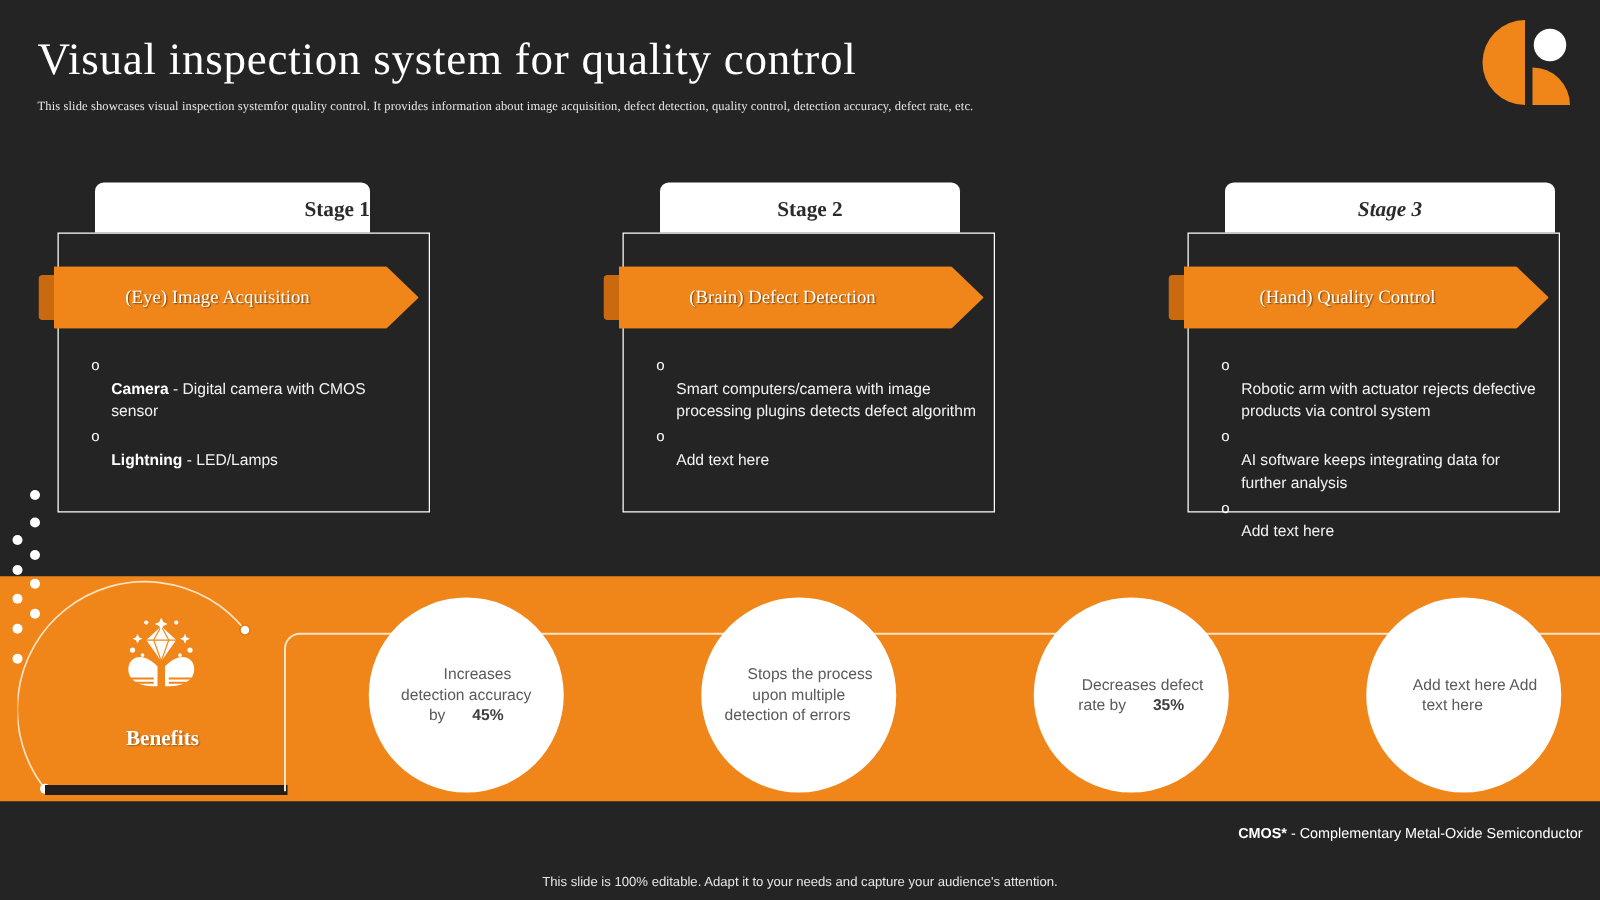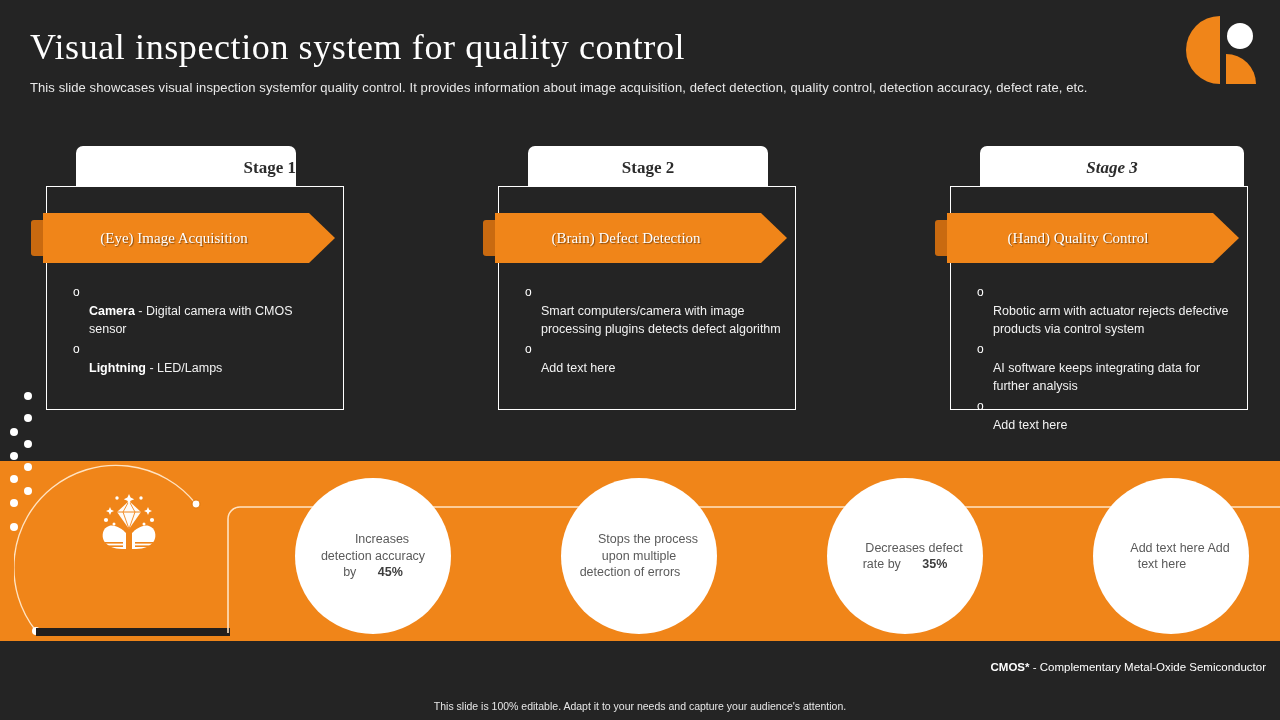--- a/index.html
+++ b/index.html
@@ -14,22 +14,23 @@
 
   
   .title {
     position:absolute; left:30px; top:26px;
     font-family:"Liberation Serif", serif;
     font-size:36px; color:#ffffff; letter-spacing:.6px;
     white-space:nowrap;
   }
   .subtitle {
     position:absolute; left:30px; top:80px;
-    font-size:13px; color:#e8e8e8; letter-spacing:.1px;
+    font-size:10px; color:#e8e8e8; letter-spacing:.1px;
     white-space:nowrap;
+    font-family:Liberation Serif, serif;
   }
 
   
   .logo { position:absolute; left:1180px; top:14px; width:84px; height:72px; }
 
   
   .dots { position:absolute; left:0; top:392px; width:42px; height:130px; }
   .dot { position:absolute; width:8px; height:8px; border-radius:50%; background:#ffffff; }
 
   
@@ -243,20 +244,21 @@
         <circle cx="18" cy="31" r="1.5"></circle>
         <path d="M30 40 C26 36 19 31 13 33 C7 35 5 42 8 48 C11 53 18 56 26 56 L30 56 Z"></path>
         <path d="M36 40 C40 36 47 31 53 33 C59 35 61 42 58 48 C55 53 48 56 40 56 L36 56 Z"></path>
         <rect x="9" y="49" width="18" height="1.6" fill="#f08519"></rect>
         <rect x="39" y="49" width="18" height="1.6" fill="#f08519"></rect>
         <rect x="9" y="52.4" width="18" height="1.6" fill="#f08519"></rect>
         <rect x="39" y="52.4" width="18" height="1.6" fill="#f08519"></rect>
       </g>
     </svg>
 
+    <div class="benefits-label">Benefits</div>
     <div class="benefits-bar"></div>
 
     <svg class="connector" viewBox="0 0 1090 180">
       <path d="M38 172 L38 58 A12 12 0 0 1 50 46 L1090 46" fill="none" stroke="#ffe3c2" stroke-width="1.6"></path>
     </svg>
 
     <div class="circle" style="left:295px; top:17px; width:156px; height:156px;">
       <span><span>Increases detection accuracy by </span><b>45%</b></span>
     </div>
     <div class="circle" style="left:561px; top:17px; width:156px; height:156px;">

